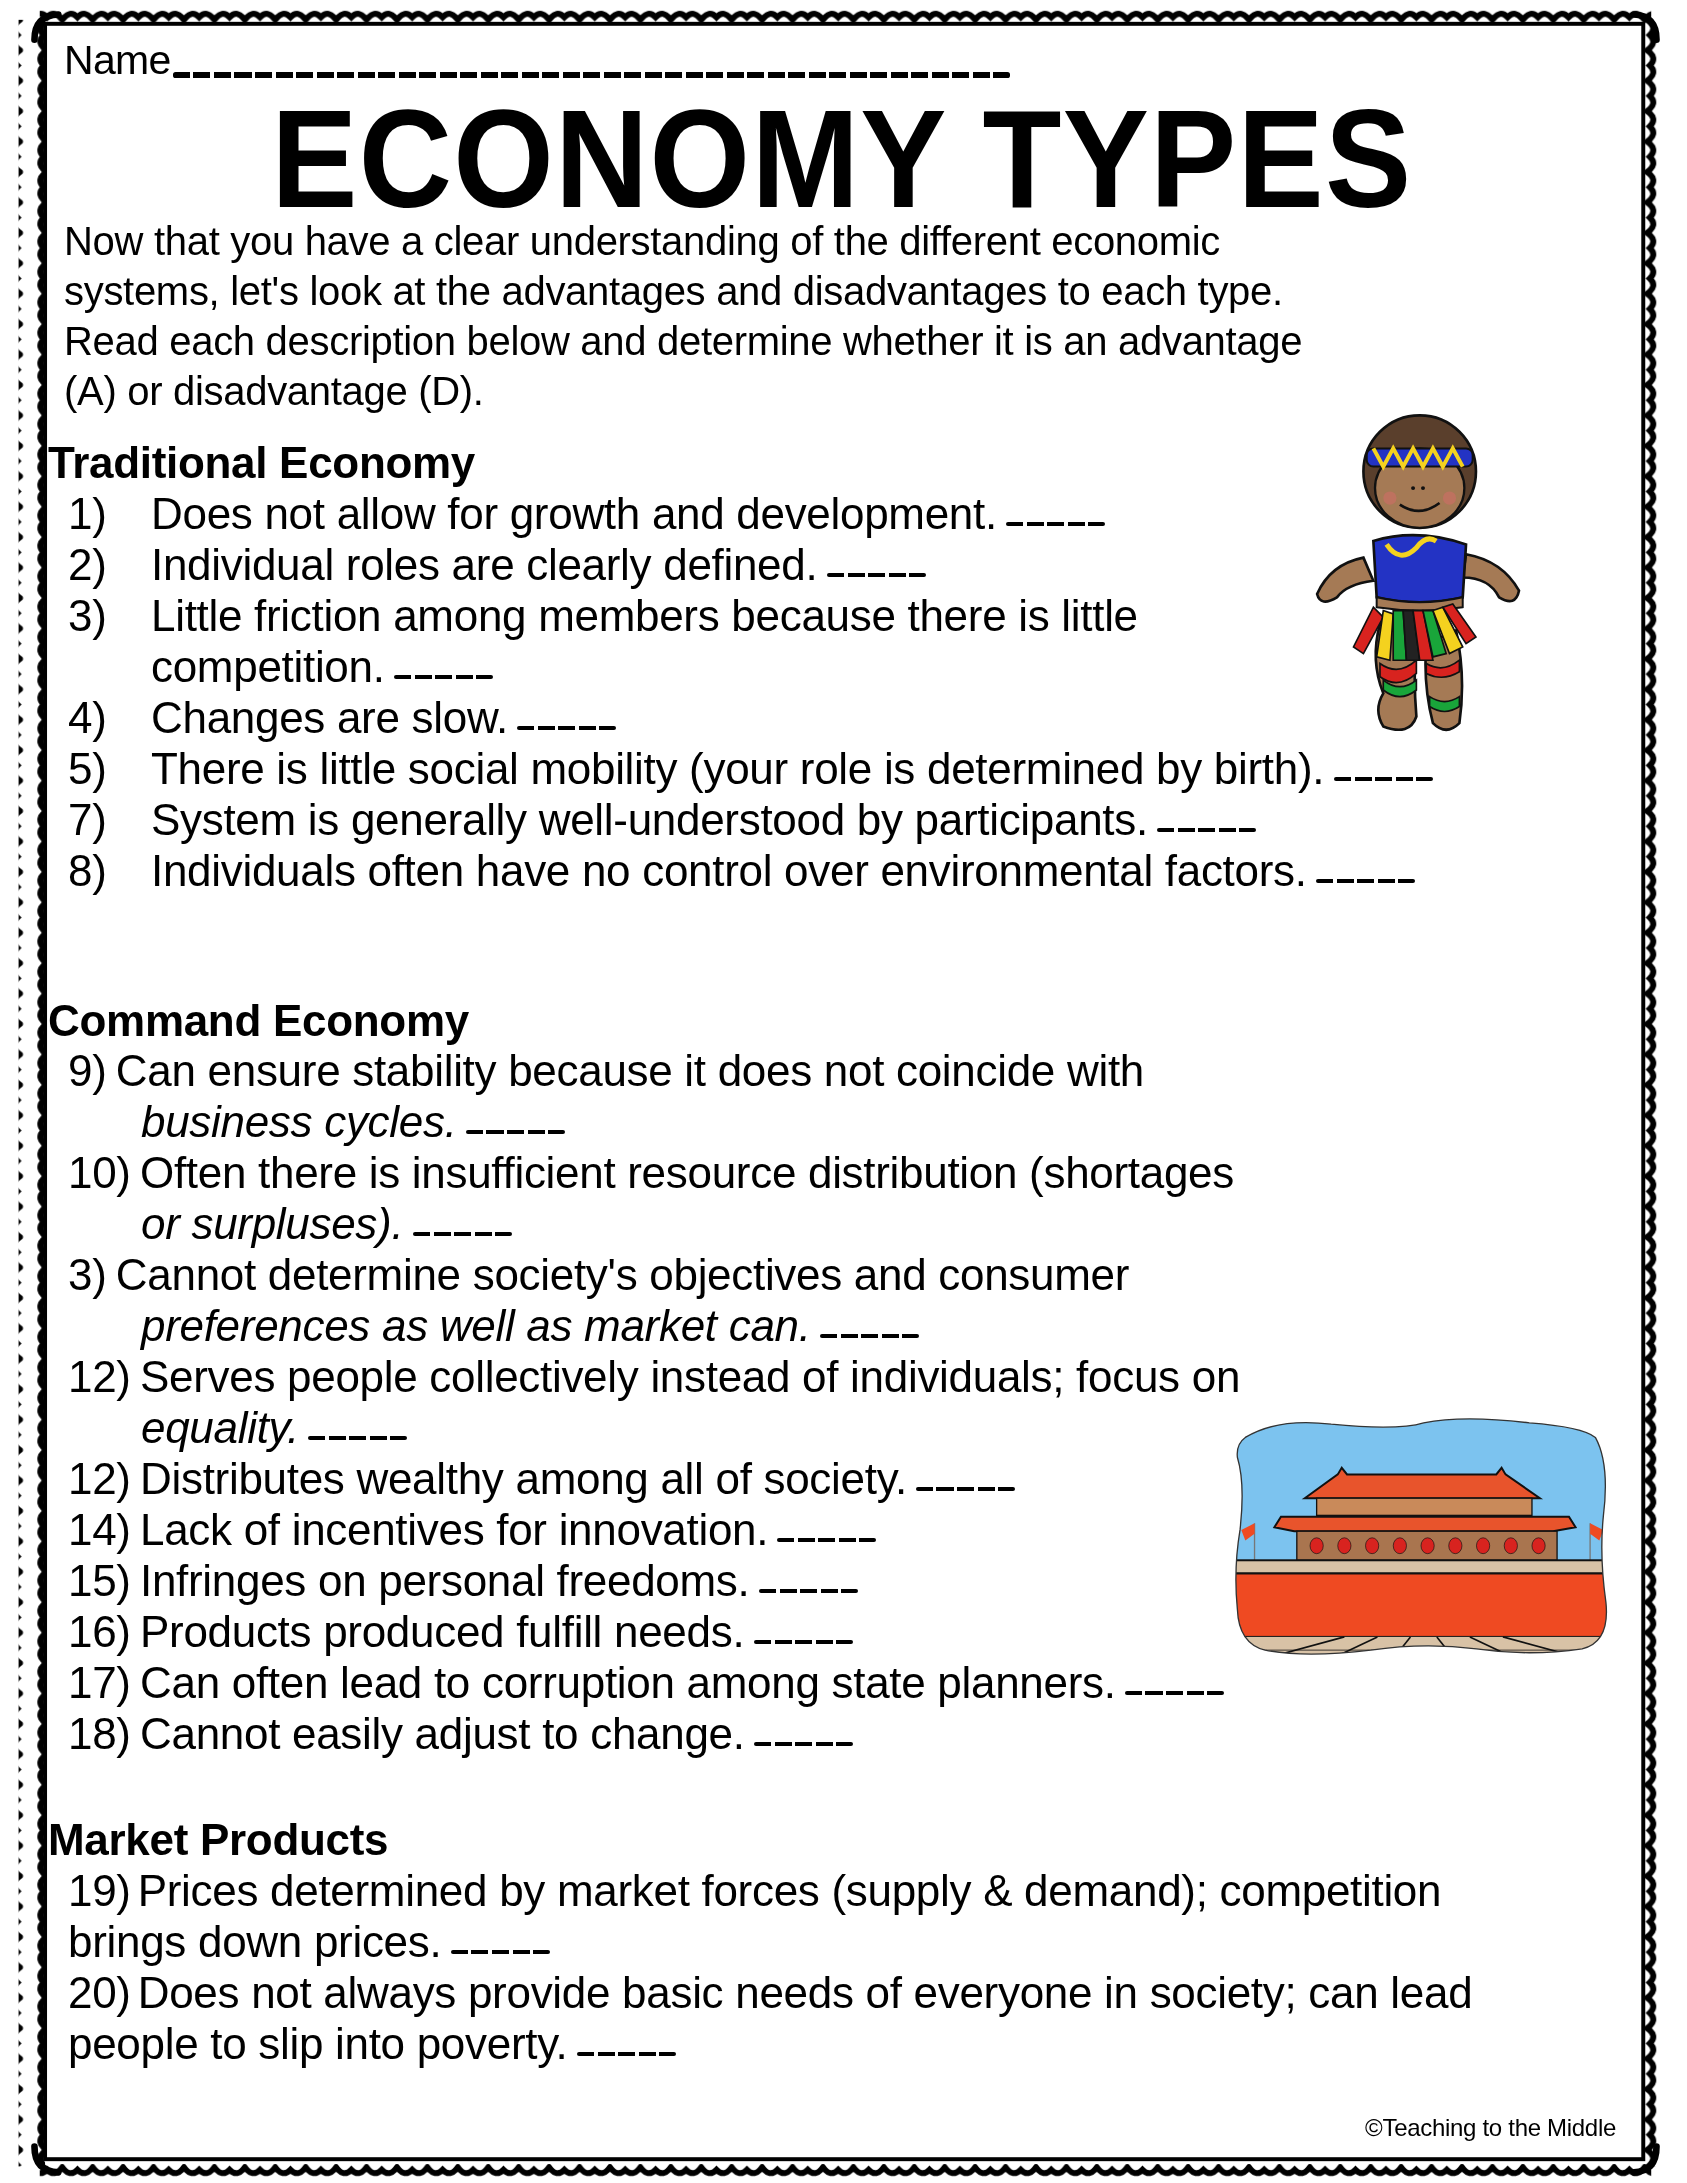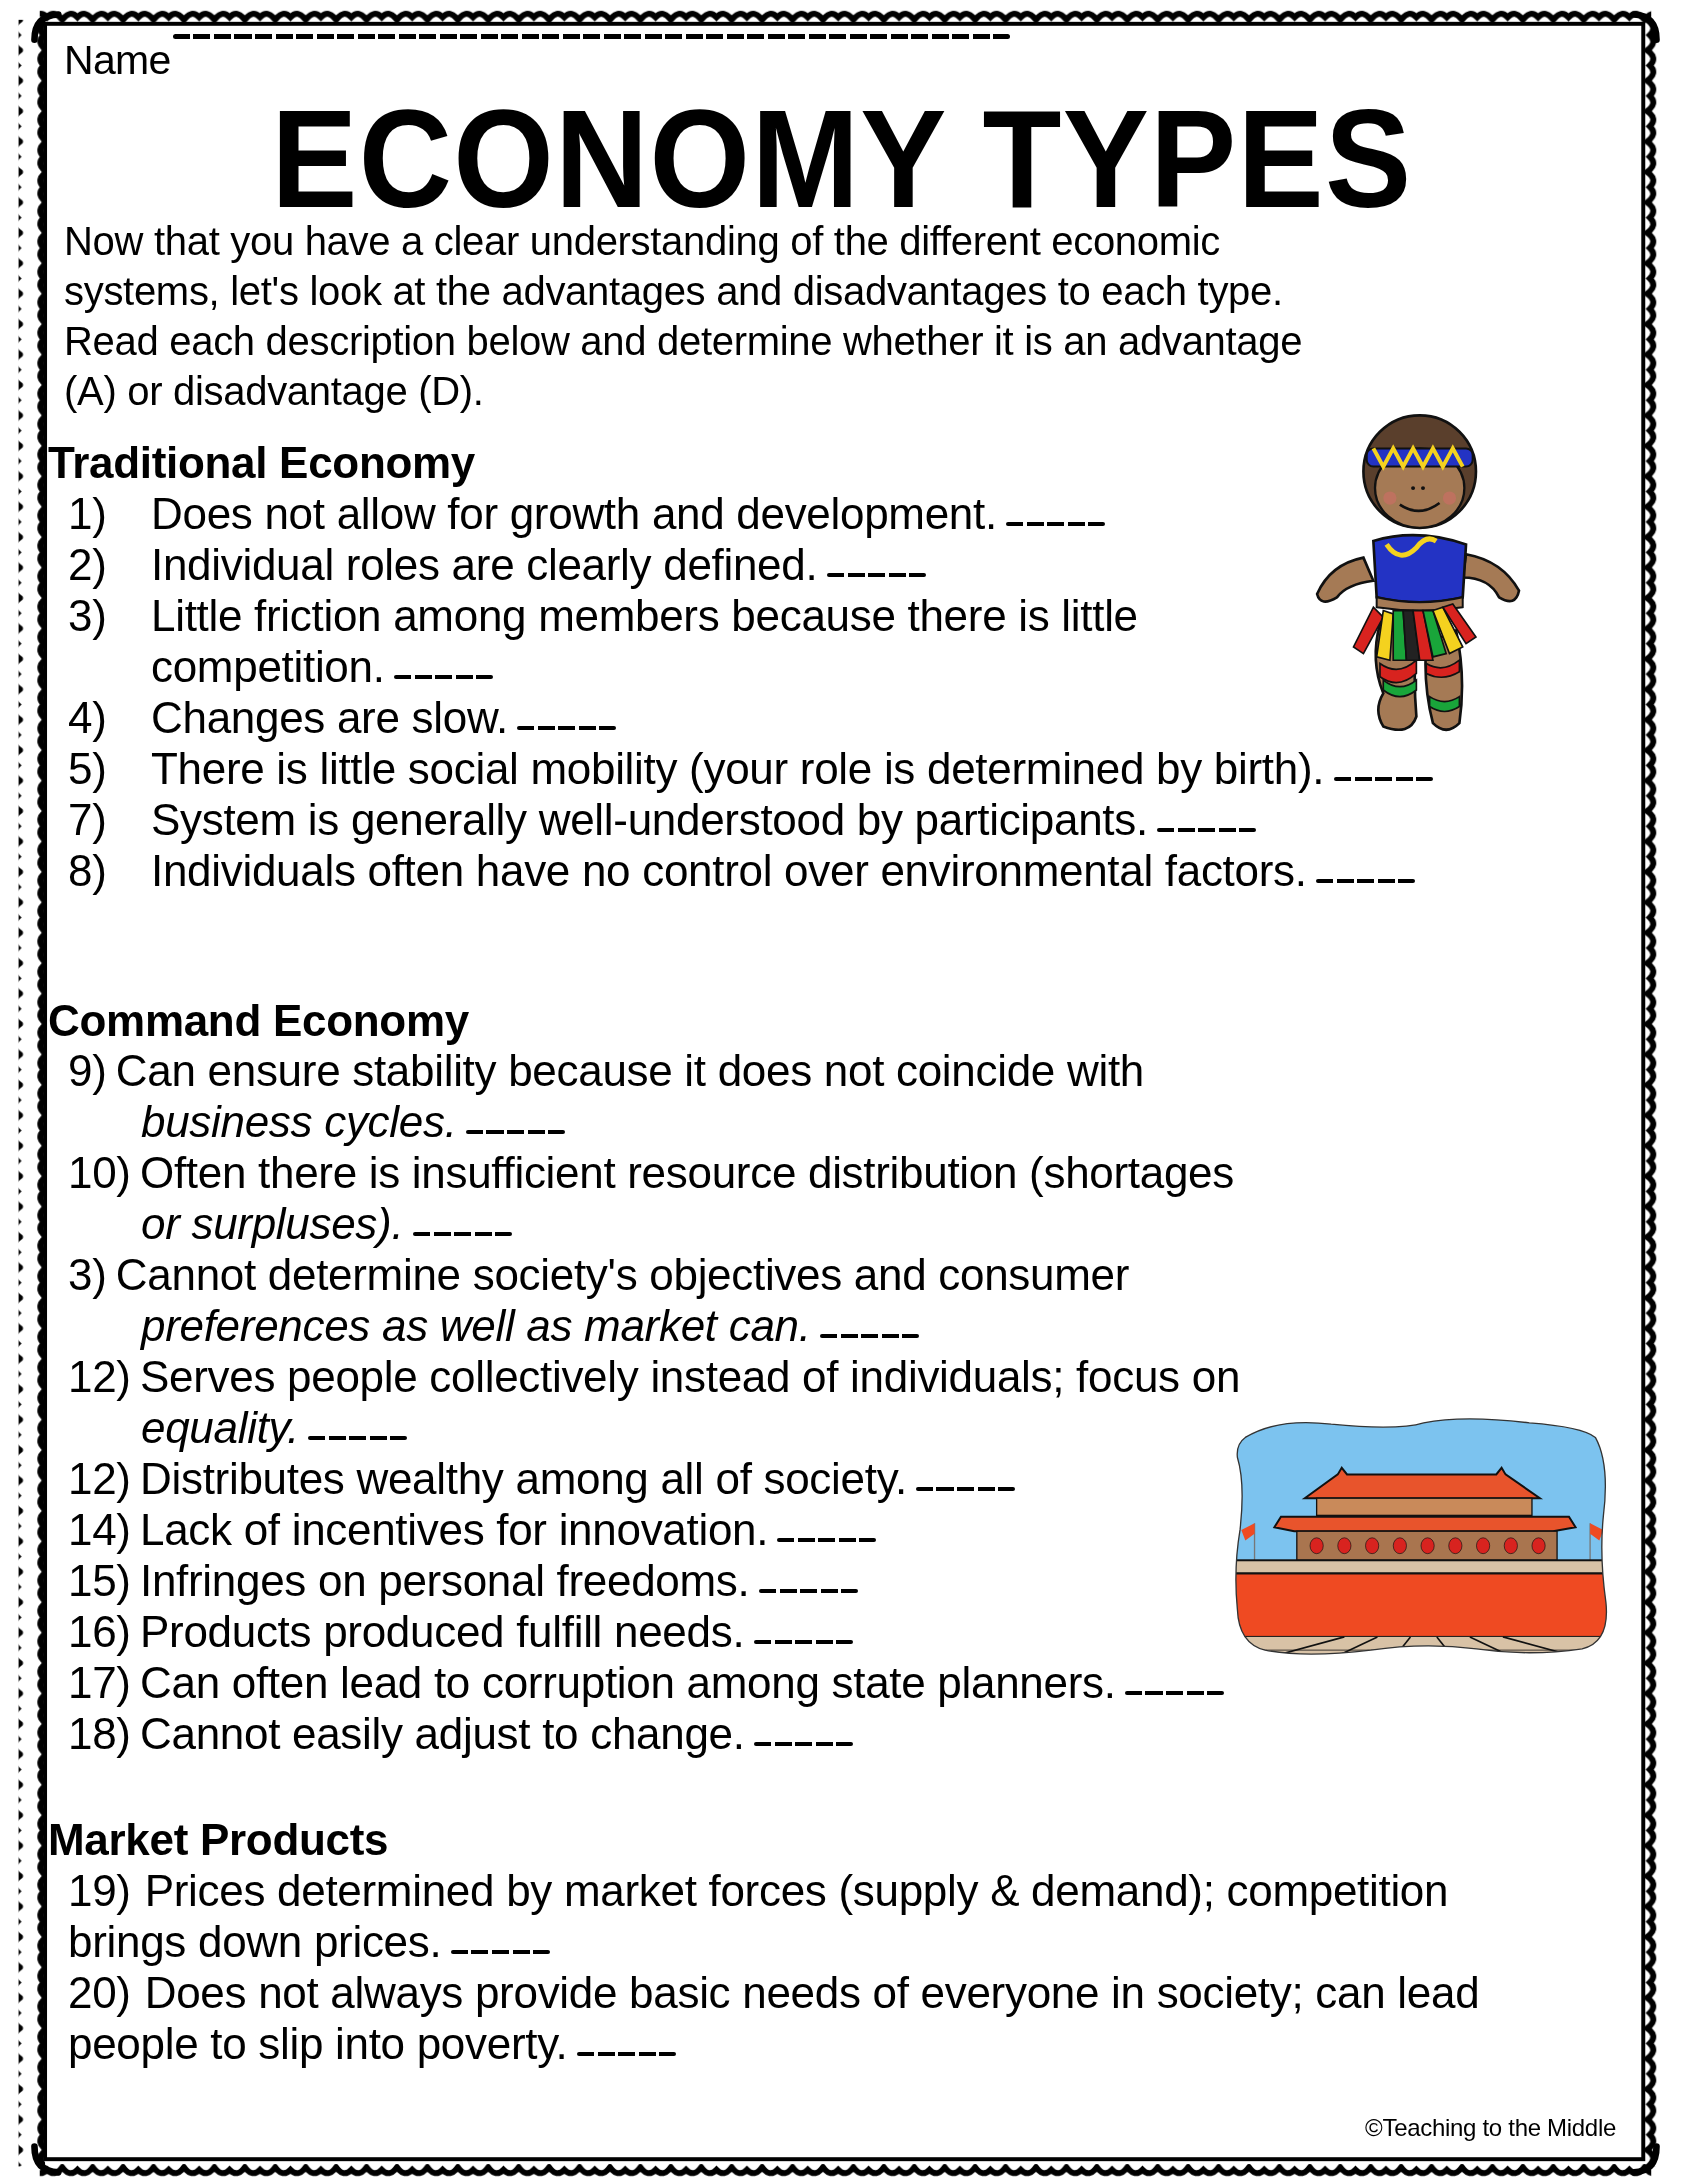--- a/index.html
+++ b/index.html
@@ -5,42 +5,42 @@
   html, body { margin: 0; padding: 0; background: #ffffff; }
   body { width: 1687px; height: 2183px; position: relative; overflow: hidden;
          font-family: "Liberation Sans", "DejaVu Sans", sans-serif; color: #000; }
 
   
   .border-svg { position: absolute; left: 0; top: 0; width: 1687px; height: 2183px; pointer-events: none; }
 
   .page { position: absolute; left: 0; top: 0; width: 1687px; height: 2183px; }
 
   .name-row { position: absolute; left: 64px; top: 34px; font-size: 41px; line-height: 53px;
-              font-weight: 400; letter-spacing: -0.7px; display: flex; align-items: flex-start; }
+              font-weight: 400; letter-spacing: -0.7px; display: flex; align-items: flex-end; }
   .name-label { font-weight: 400; }
   .name-line { display: inline-block; width: 837px; height: 5.3px; margin-left: 2.6px; margin-bottom: 9.3px;
                background: repeating-linear-gradient(to right, #000 0 17px, transparent 17px 20.5px); border-radius: 2.6px; }
 
   .title { position: absolute; left: 0; width: 1687px; top: 93px; text-align: center;
            font-size: 139px; line-height: 132px; font-weight: 700; letter-spacing: 1.3px;
            transform: scaleX(0.93); transform-origin: 820px 0; }
 
   .intro { position: absolute; left: 64px; top: 216px; width: 1542px; font-size: 40px; line-height: 50px; letter-spacing: -0.3px; }
   .intro .ln { display: block; white-space: nowrap; }
 
   .section-header { position: absolute; left: 48px; font-size: 44px; line-height: 50px; font-weight: 700; letter-spacing: -0.3px; }
 
   .items { position: absolute; left: 68px; width: 1555px; font-size: 44px; line-height: 51px; letter-spacing: -0.3px; }
   .item { display: block; white-space: nowrap; }
   .item .num { display: inline-block; }
   .trad .item .num { width: 83px; }
   .trad .item .cont { padding-left: 83px; display: block; }
   .cmd .item .num { margin-right: 9.3px; }
   .cmd .item .cont { display: block; padding-left: 73px; font-style: italic; }
-  .mkt .item .num { margin-right: 14px; text-align: right; }
+  .mkt .item .num { margin-right: 7px; text-align: right; }
   .mkt .item .cont { display: block; padding-left: 0; }
   .blank { display: inline-block; width: 99px; height: 4px; margin-left: 9.3px; vertical-align: 2.6px;
            background: repeating-linear-gradient(to right, #000 0 17px, transparent 17px 20.5px); border-radius: 2px; }
 
   .copyright { position: absolute; right: 71px; top: 2113px; font-size: 24px; line-height: 29px; letter-spacing: -0.3px; }
 
   .dancer { position: absolute; left: 1307px; top: 412px; width: 232px; height: 326px; }
   .building { position: absolute; left: 1225px; top: 1411px; width: 392px; height: 251px; }
 </style>
 </head>

